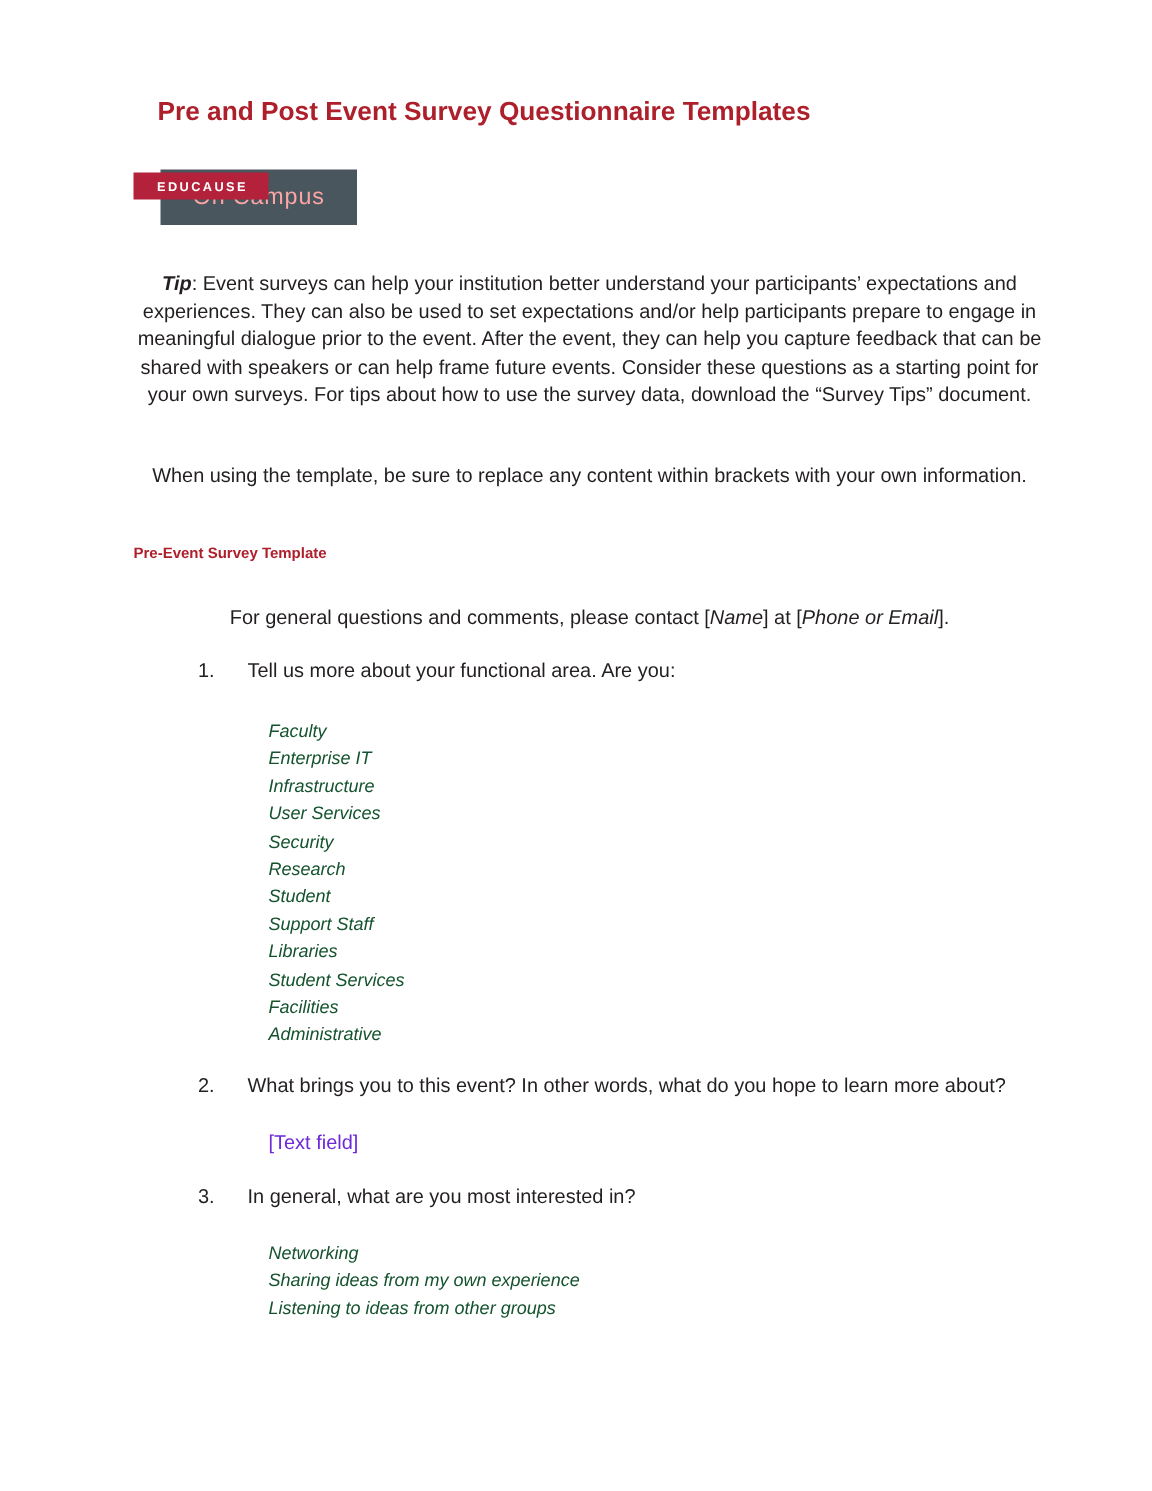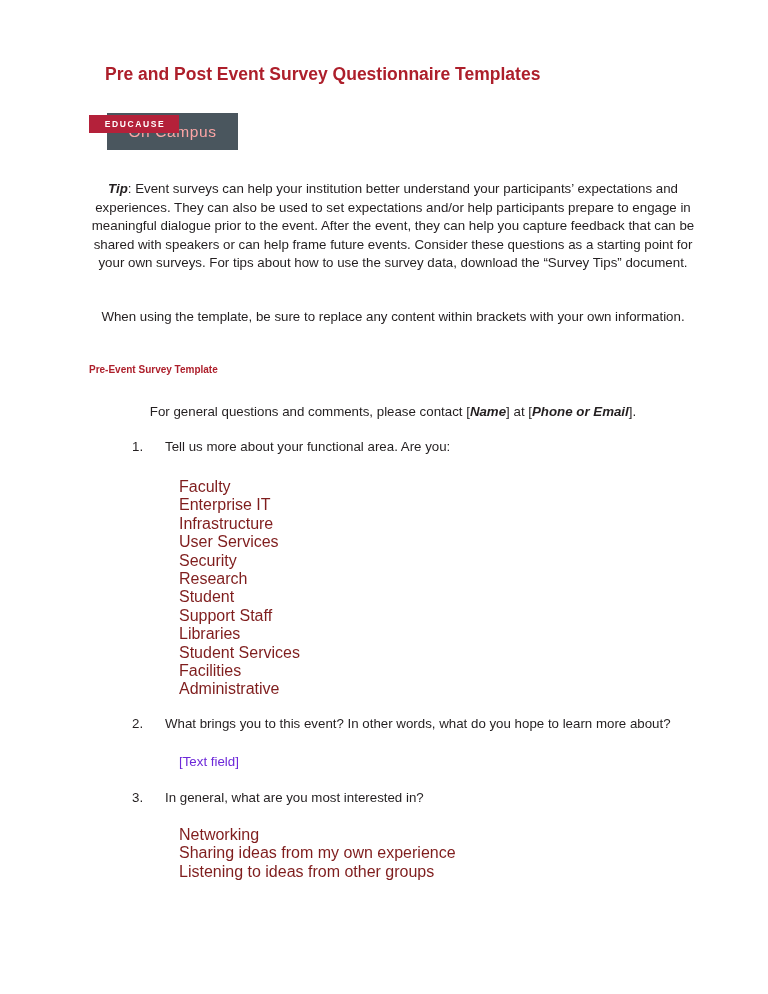--- a/index.html
+++ b/index.html
@@ -95,21 +95,21 @@
     position: absolute;
     left: 0;
     font-size: 13.3px;
     line-height: 18.6px;
     color: #231f20;
     width: 608px;
     margin: 0;
     text-align: center;
   }
   .body-para b { font-weight: bold; font-style: italic; }
-  .body-para i { font-style: italic; font-weight: bold; }
+  .body-para i { font-style: italic; }
 
   #para-tip { top: 180px; }
   #para-brackets { top: 308px; }
 
   
   .section-heading {
     position: absolute;
     left: 0;
     top: 364px;
     font-size: 10px;
@@ -143,23 +143,24 @@
     left: 0;
     top: 0;
     width: 22px;
     text-align: left;
   }
   .q-text { display: inline; }
 
   .answers {
     position: absolute;
     left: 90px;
-    font-size: 16px;
+    font-size: 12px;
     line-height: 18.4px;
-    color: #7f1d1d;
+    color: #14532d;
+    font-style: italic;
   }
   .answer-item { display: block; white-space: nowrap; }
 
   .placeholder-line {
     position: absolute;
     left: 90px;
     font-size: 13.3px;
     line-height: 18.6px;
     color: #6d28d9;
     white-space: nowrap;

